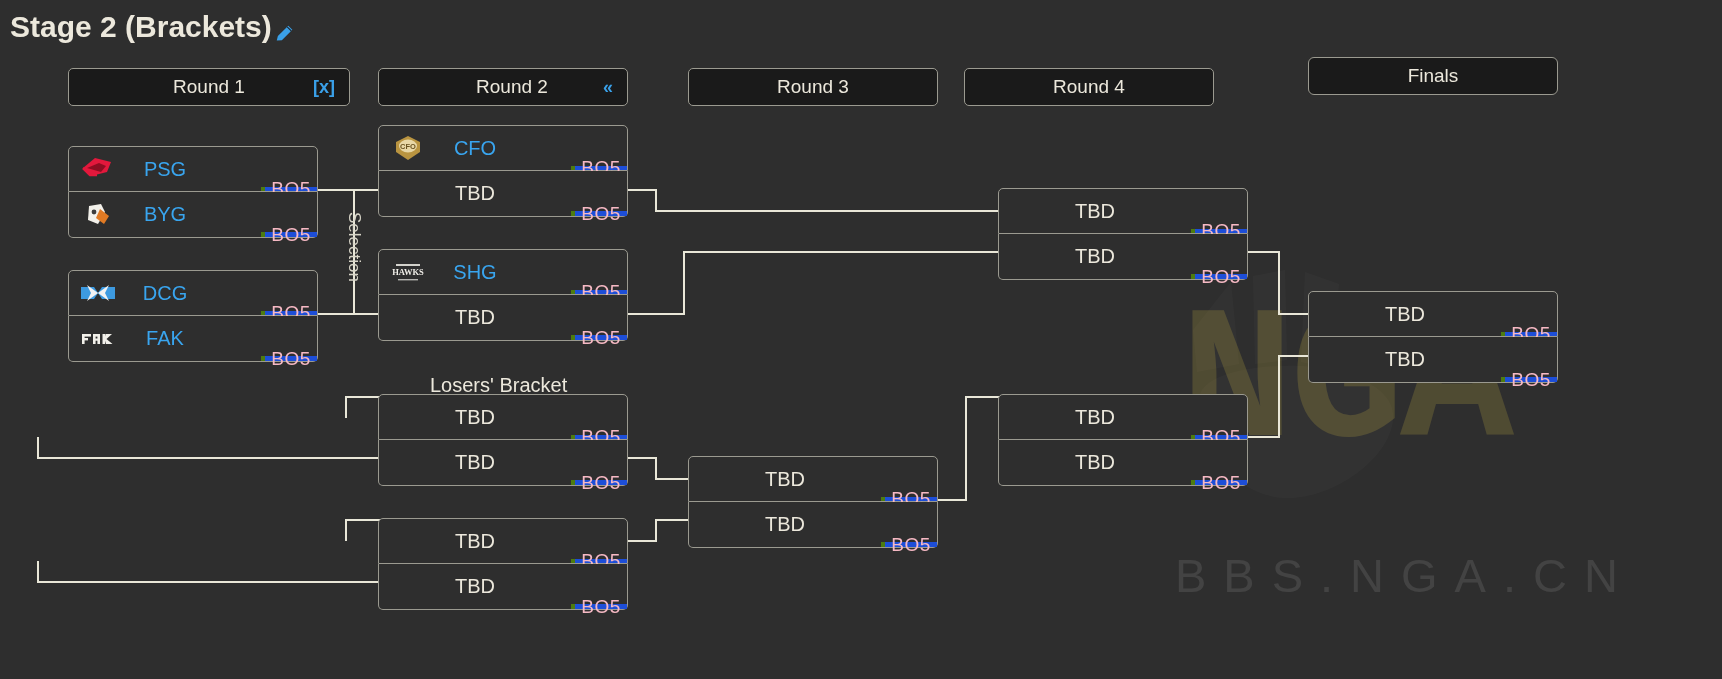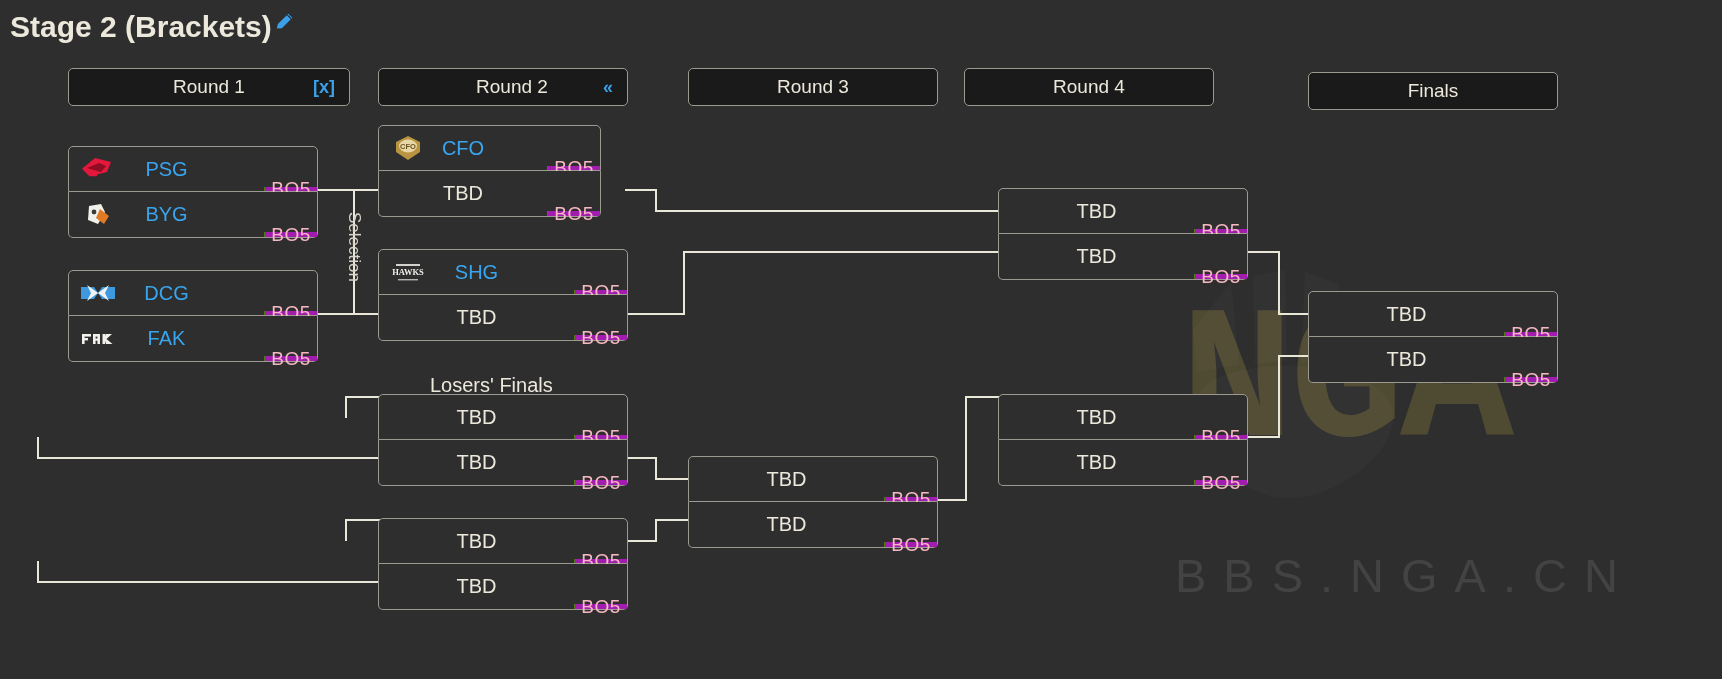--- a/index.html
+++ b/index.html
@@ -14,21 +14,21 @@
 
   
   .watermark{position:absolute;pointer-events:none;user-select:none;}
   .wm-paw{left:1135px;top:268px;width:360px;height:250px;opacity:.085;}
   .wm-nga{left:1180px;top:290px;font-size:190px;font-weight:bold;color:#fde047;
           opacity:.16;letter-spacing:-4px;line-height:1;font-family:Liberation Mono, monospace;}
   .wm-bbs{left:1175px;top:548px;font-size:47px;color:#8d8d8d;opacity:.22;
           letter-spacing:17px;font-family:"Liberation Sans",sans-serif;}
 
   
-  .title-row{position:absolute;left:10px;top:10px;display:flex;align-items:flex-start;gap:2px;}
+  .title-row{position:absolute;left:10px;top:10px;display:flex;align-items:flex-end;gap:2px;}
   .title-text{font-size:30px;font-weight:bold;color:#ece8dc;white-space:nowrap;}
   .pencil-icon{width:22px;height:22px;display:block;}
 
   
   .round-head{
     position:absolute;height:38px;border:1px solid #9b9a90;border-radius:5px;
     background:#1a1a1a;display:flex;align-items:center;justify-content:center;
     box-sizing:border-box;
   }
   .round-head .rh-label{font-size:19px;color:#ece8dc;}
@@ -43,21 +43,21 @@
   .mrow.top{border-radius:5px 5px 0 0;}
   .mrow.bottom{border-radius:0 0 5px 5px;border-top:none;}
   .m-team{
     flex:1;display:flex;align-items:center;position:relative;overflow:hidden;
   }
   .m-logo{position:absolute;left:12px;top:50%;transform:translateY(-50%);
           width:34px;height:30px;display:block;}
   .m-name{width:100%;text-align:center;font-size:20px;color:#39a5ef;}
   .m-name.tbd{color:#ece8dc;}
   .m-fmt{
-    width:52px;flex:none;background:#a21caf;border-left:1px solid #4d7c0f;
+    width:52px;flex:none;background:#1d4ed8;border-left:4px solid #4d7c0f;
     display:flex;align-items:center;justify-content:center;
     font-size:19px;color:#f6b9c4;letter-spacing:.5px;margin-top:40px;
   }
 
   
   .ln{position:absolute;background:#e9e7d8;}
   .lnh{height:2px;}
   .lnv{width:2px;}
 
   
@@ -99,21 +99,21 @@
   <div class="round-head" style="left:378px;top:68px;width:250px;padding-left:18px;">
     <span class="rh-label">Round 2</span>
     <span class="rh-ctl">«</span>
   </div>
   <div class="round-head" style="left:688px;top:68px;width:250px;">
     <span class="rh-label">Round 3</span>
   </div>
   <div class="round-head" style="left:964px;top:68px;width:250px;">
     <span class="rh-label">Round 4</span>
   </div>
-  <div class="round-head" style="left:1308px;top:72px;width:250px;">
+  <div class="round-head" style="left:1308px;top:57px;width:250px;border-radius:6px;">
     <span class="rh-label">Finals</span>
   </div>
 
   <div class="ln lnh" style="left:317px;top:189px;width:38px;"></div>
 
   <div class="ln lnh" style="left:317px;top:313px;width:38px;"></div>
 
   <div class="ln lnv" style="left:353px;top:189px;height:126px;"></div>
 
   <div class="ln lnh" style="left:353px;top:189px;width:27px;"></div>
@@ -214,21 +214,21 @@
           </g>
         </svg>
         <span class="m-name">FAK</span>
       </div>
       <div class="m-fmt">BO5</div>
     </div>
   </div>
 
   <div class="sel-label" style="left:364px;top:212px;">Selection</div>
 
-  <div class="match" style="left:378px;top:125px;width:223px;">
+  <div class="match" style="left:378px;top:125px;width:250px;">
     <div class="mrow top">
       <div class="m-team">
         <svg class="m-logo" viewBox="0 0 34 30">
           <path d="M17 3 L29 9 L29 19 L17 27 L5 19 L5 9 Z" fill="#b99440"></path>
           <ellipse cx="17" cy="13" rx="9" ry="6.5" fill="#e8d7a6"></ellipse>
           <text x="17" y="16" font-size="7.5" font-family="Liberation Sans, sans-serif" font-weight="bold" fill="#6a5320" text-anchor="middle">CFO</text>
         </svg>
         <span class="m-name">CFO</span>
       </div>
       <div class="m-fmt">BO5</div>
@@ -256,21 +256,21 @@
       <div class="m-fmt">BO5</div>
     </div>
     <div class="mrow bottom">
       <div class="m-team">
         <span class="m-name tbd">TBD</span>
       </div>
       <div class="m-fmt">BO5</div>
     </div>
   </div>
 
-  <div class="lb-label" style="left:430px;top:374px;">Losers' Finals</div>
+  <div class="lb-label" style="left:430px;top:374px;">Losers' Bracket</div>
 
   <div class="match" style="left:378px;top:394px;width:250px;">
     <div class="mrow top">
       <div class="m-team">
         <span class="m-name tbd">TBD</span>
       </div>
       <div class="m-fmt">BO5</div>
     </div>
     <div class="mrow bottom">
       <div class="m-team">

